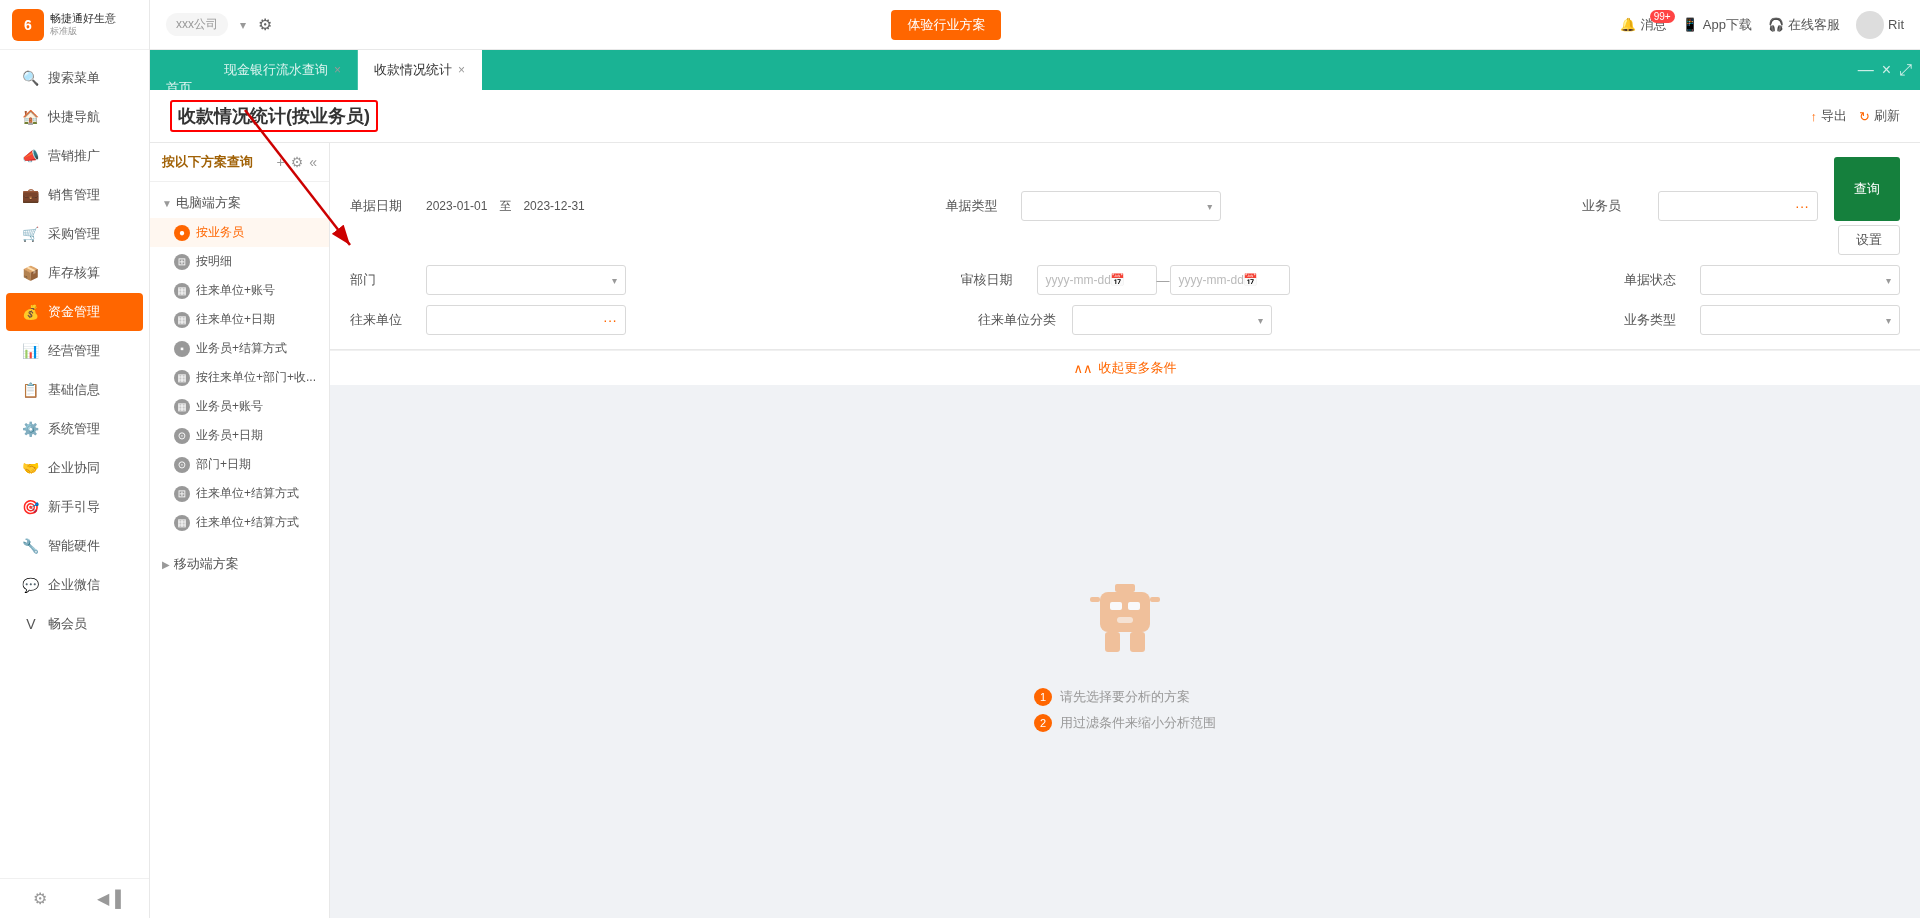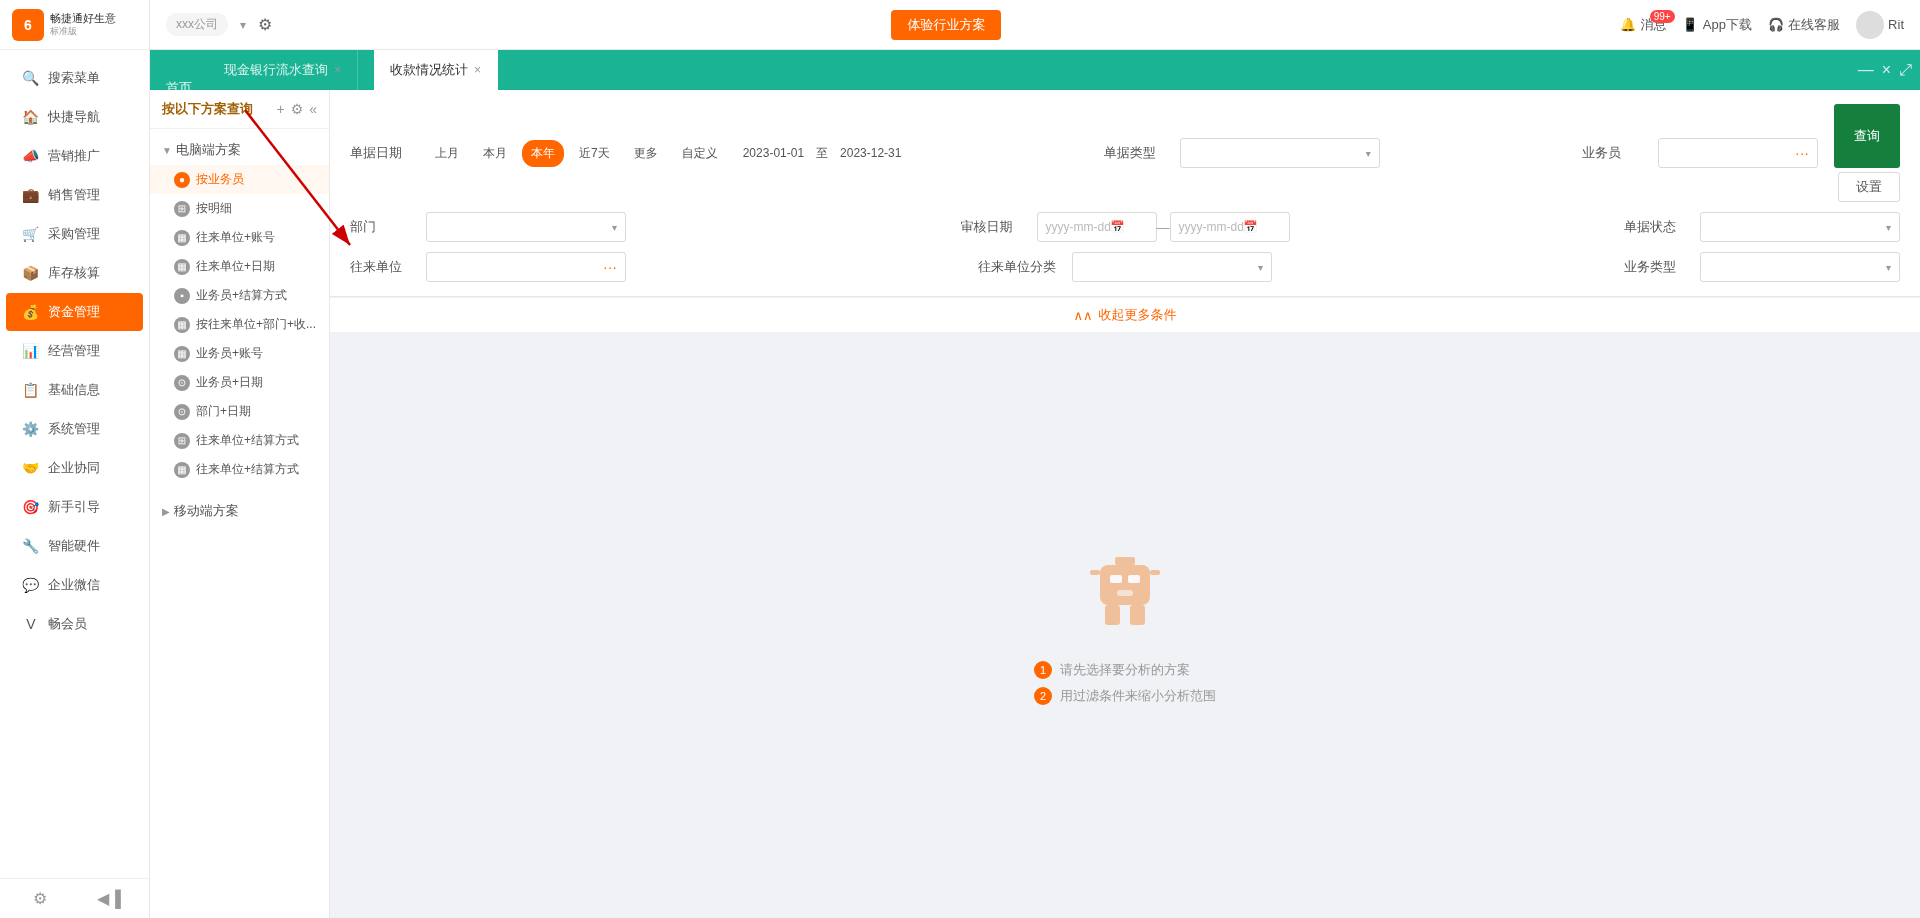--- a/index.html
+++ b/index.html
@@ -29,21 +29,21 @@
     .gear-icon { color: #666; cursor: pointer; font-size: 16px; }
     .trial-btn { background: #ff6600; color: white; border: none; padding: 6px 16px; border-radius: 4px; cursor: pointer; font-size: 13px; }
     .top-header-right { display: flex; align-items: center; gap: 16px; }
     .header-action { display: flex; align-items: center; gap: 4px; color: #555; cursor: pointer; font-size: 13px; position: relative; }
     .badge { background: #ff4444; color: white; font-size: 10px; padding: 1px 4px; border-radius: 8px; position: absolute; top: -6px; right: -8px; }
     .user-avatar { width: 28px; height: 28px; background: #ddd; border-radius: 50%; }
 
     
     .tab-bar { height: 40px; background: #1ab394; display: flex; align-items: center; padding: 0 0; flex-shrink: 0; }
     .tab-item { height: 40px; display: flex; align-items: center; padding: 0 16px; cursor: pointer; color: rgba(255,255,255,0.85); font-size: 13px; gap: 6px; border-right: 1px solid rgba(255,255,255,0.2); }
-    .tab-item.active { background: #fff; color: #333; margin-left: 16px; }
+    .tab-item.active { background: #fff; color: #333; }
     .tab-item .tab-close { font-size: 12px; color: #999; }
     .tab-home { padding: 0 16px; color: rgba(255,255,255,0.9); font-size: 13px; cursor: pointer; margin-top: 35px; }
     .tab-bar-end { margin-left: auto; display: flex; align-items: center; padding-right: 8px; gap: 8px; }
     .tab-bar-end span { color: rgba(255,255,255,0.8); cursor: pointer; font-size: 16px; }
 
     
     .page-content { flex: 1; background: #f0f2f5; overflow: hidden; display: flex; flex-direction: column; }
 
     
     .page-title-bar { background: #fff; padding: 10px 20px; display: flex; align-items: center; justify-content: space-between; border-bottom: 1px solid #e8e8e8; flex-shrink: 0; }
@@ -227,20 +227,33 @@
     </div>
     <div class="tab-bar-end">
       <span>—</span>
       <span>×</span>
       <span>⤢</span>
     </div>
   </div>
 
   <div class="page-content">
 
+    <div class="page-title-bar">
+      <span class="page-title red-highlight">收款情况统计(按业务员)</span>
+      <div class="page-actions">
+        <div class="action-btn">
+          <span class="icon">↑</span>
+          <span>导出</span>
+        </div>
+        <div class="action-btn">
+          <span class="icon">↻</span>
+          <span>刷新</span>
+        </div>
+      </div>
+    </div>
 
     <div class="content-area">
 
       <div class="left-panel">
         <div class="left-panel-header">
           <span class="left-panel-title">按以下方案查询</span>
           <div class="left-panel-icons">
             <span>+</span>
             <span>⚙</span>
             <span>«</span>
@@ -305,28 +318,20 @@
           </div>
         </div>
       </div>
 
       <div class="right-panel">
 
         <div class="filter-area">
 
           <div class="filter-row">
             <span class="filter-label">单据日期</span>
-            <div class="filter-date-group">
-              <span class="date-btn">上月</span>
-              <span class="date-btn">本月</span>
-              <span class="date-btn active">本年</span>
-              <span class="date-btn">近7天</span>
-              <span class="date-btn">更多</span>
-              <span class="date-btn">自定义</span>
-            </div>
             <div class="date-range">
               <span>2023-01-01</span>
               <span>至</span>
               <span>2023-12-31</span>
             </div>
             <div style="flex:1"></div>
             <span class="filter-label">单据类型</span>
             <div class="filter-select" style="min-width:200px;">
               <span></span>
               <span class="arrow">▾</span>

